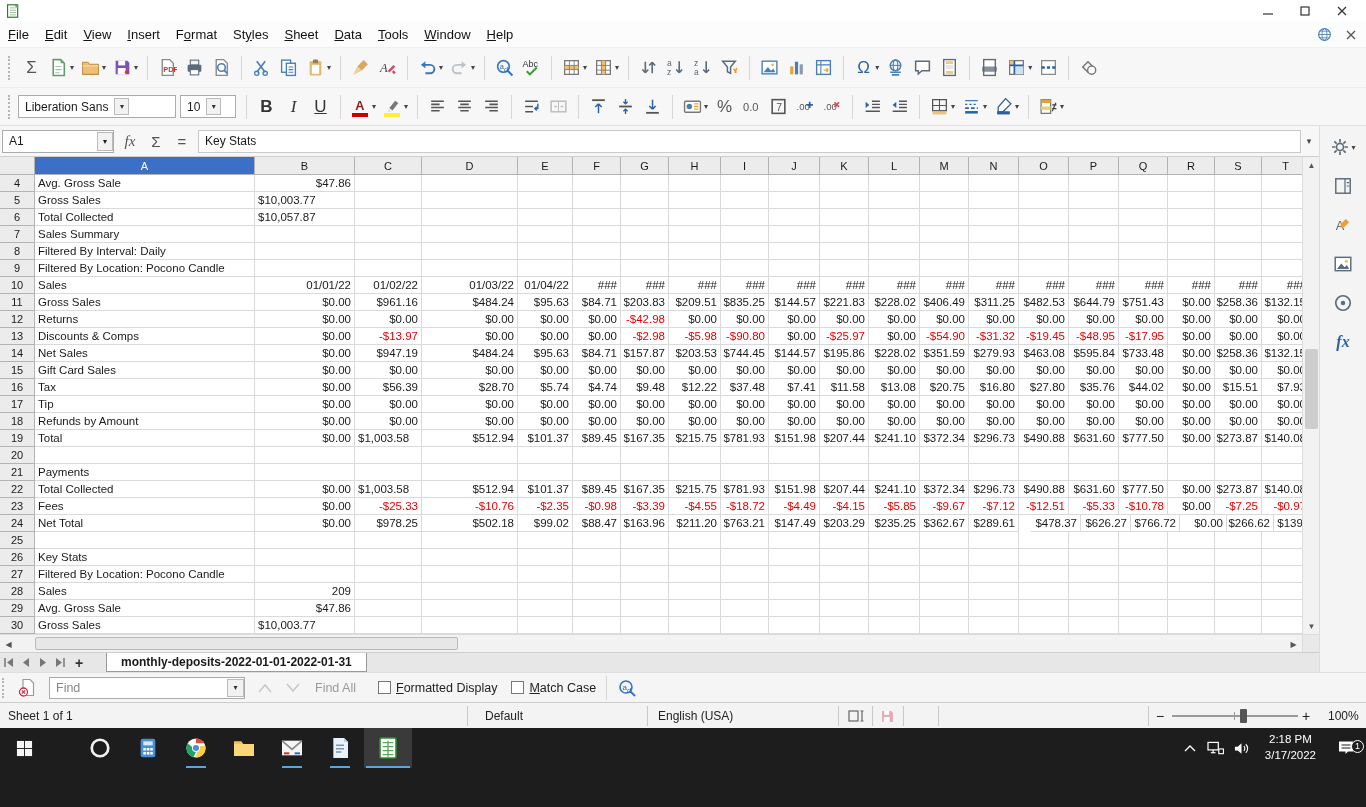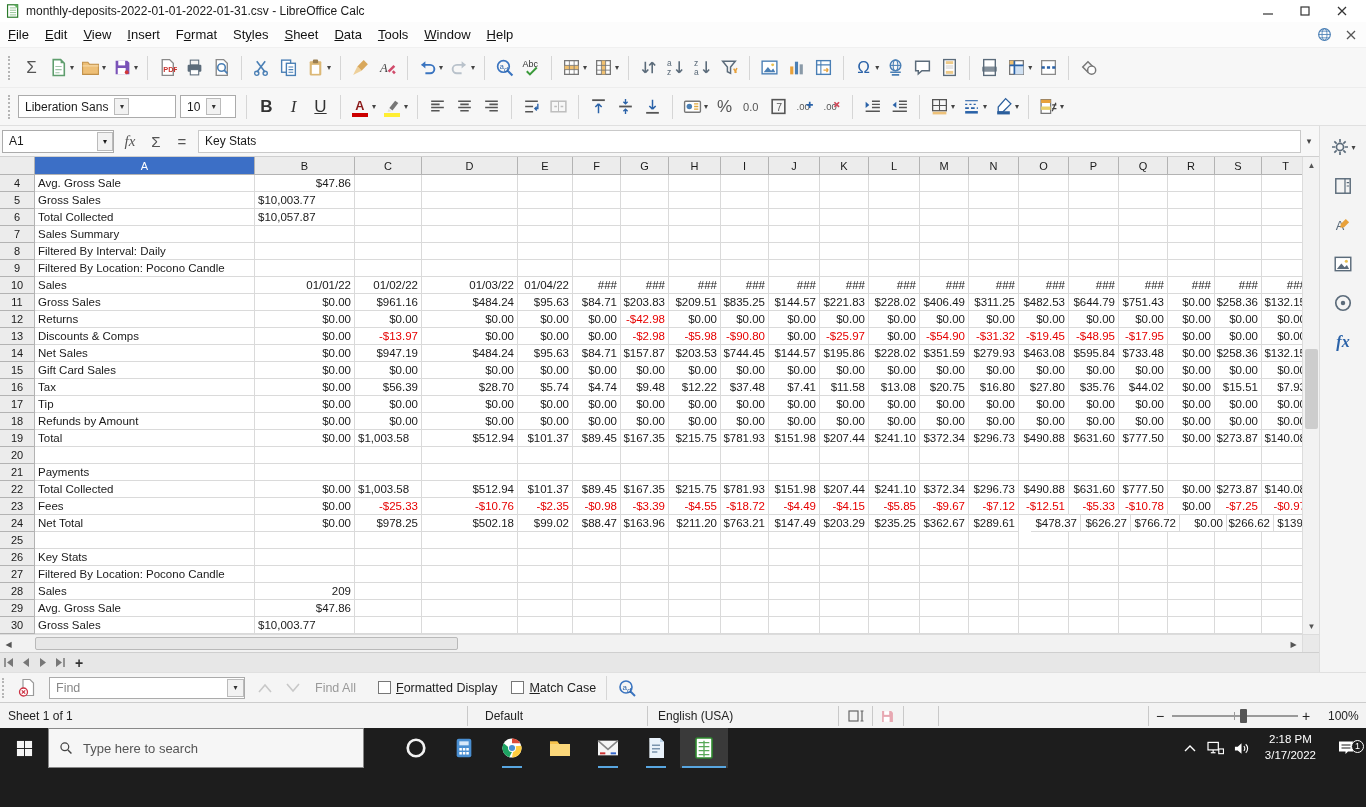--- a/index.html
+++ b/index.html
@@ -96,21 +96,20 @@
 <body>
 
 <div class="abs titlebar">
   <span class="appico">
       <svg viewBox="0 0 18 18" width="14" height="14">
         <rect x="2" y="1" width="13" height="16" fill="#fff" stroke="#2a7a2a" stroke-width="1.5"></rect>
         <path d="M5 5h8M5 8h8M5 11h8M5 14h8" stroke="#7ab57a" stroke-width="1"></path>
         <path d="M10 1l5 0 0 5z" fill="#5fae5f"></path>
       </svg>
     </span>
-  <span>monthly-deposits-2022-01-01-2022-01-31.csv - LibreOffice Calc</span>
   <div class="winctl">
     <span>
         <svg width="11" height="11">
           <path d="M0 8h10" stroke="#333" stroke-width="1.2"></path>
         </svg>
       </span>
     <span>
         <svg width="11" height="11">
           <rect x="1" y="1" width="8" height="8" fill="none" stroke="#333" stroke-width="1.2"></rect>
         </svg>
@@ -1360,20 +1359,21 @@
         <path d="M1 0l6 4.5L1 9z" fill="#777"></path>
       </svg>
     </span>
   <span class="tnav">
       <svg width="10" height="9">
         <path d="M9 0v9" stroke="#777" stroke-width="1.5"></path>
         <path d="M1 0l6 4.5L1 9z" fill="#777"></path>
       </svg>
     </span>
   <span class="tadd">+</span>
+  <span class="stab">monthly-deposits-2022-01-01-2022-01-31</span>
 </div>
 
 <div class="abs findbar">
   <span class="grip" style="height:20px"></span>
   <span style="margin:0 6px">
       <svg width="19" height="19" viewBox="0 0 19 19">
         <path d="M5 1.5h7l3.5 3.5v12.5H5z" fill="#fff" stroke="#9a9a9a" stroke-width="1.2"></path>
         <circle cx="5.5" cy="14" r="4" fill="#fff" stroke="#cc3344" stroke-width="1.3"></circle>
         <path d="M3.8 12.3l3.4 3.4M7.2 12.3l-3.4 3.4" stroke="#cc3344" stroke-width="1.2"></path>
       </svg>
@@ -1444,27 +1444,20 @@
 
 <div class="abs taskbar">
   <div class="tbrow">
     <span class="tkbtn">
         <svg width="17" height="17" viewBox="0 0 18 18">
           <rect x="1" y="1" width="7.5" height="7.5" fill="#f5f5f5"></rect>
           <rect x="9.5" y="1" width="7.5" height="7.5" fill="#f5f5f5"></rect>
           <rect x="1" y="9.5" width="7.5" height="7.5" fill="#f5f5f5"></rect>
           <rect x="9.5" y="9.5" width="7.5" height="7.5" fill="#f5f5f5"></rect>
         </svg>
-      </span>
-    <span class="tsearch">
-        <svg width="14" height="14" viewBox="0 0 18 18">
-          <circle cx="7.5" cy="7.5" r="5" fill="none" stroke="#444" stroke-width="1.6"></circle>
-          <path d="M11.5 11.5l4.5 4.5" stroke="#444" stroke-width="1.8"></path>
-        </svg>
-        <span>Type here to search</span>
       </span>
     <span style="width:28px"></span>
     <span id="tk-apps" style="display:flex">
         <span class="tkbtn">
           <span>
             <svg viewBox="0 0 18 18" width="24" height="24">
               <circle cx="9" cy="9" r="6.2" fill="none" stroke="#f2f2f2" stroke-width="2"></circle>
             </svg>
           </span>
         </span>

